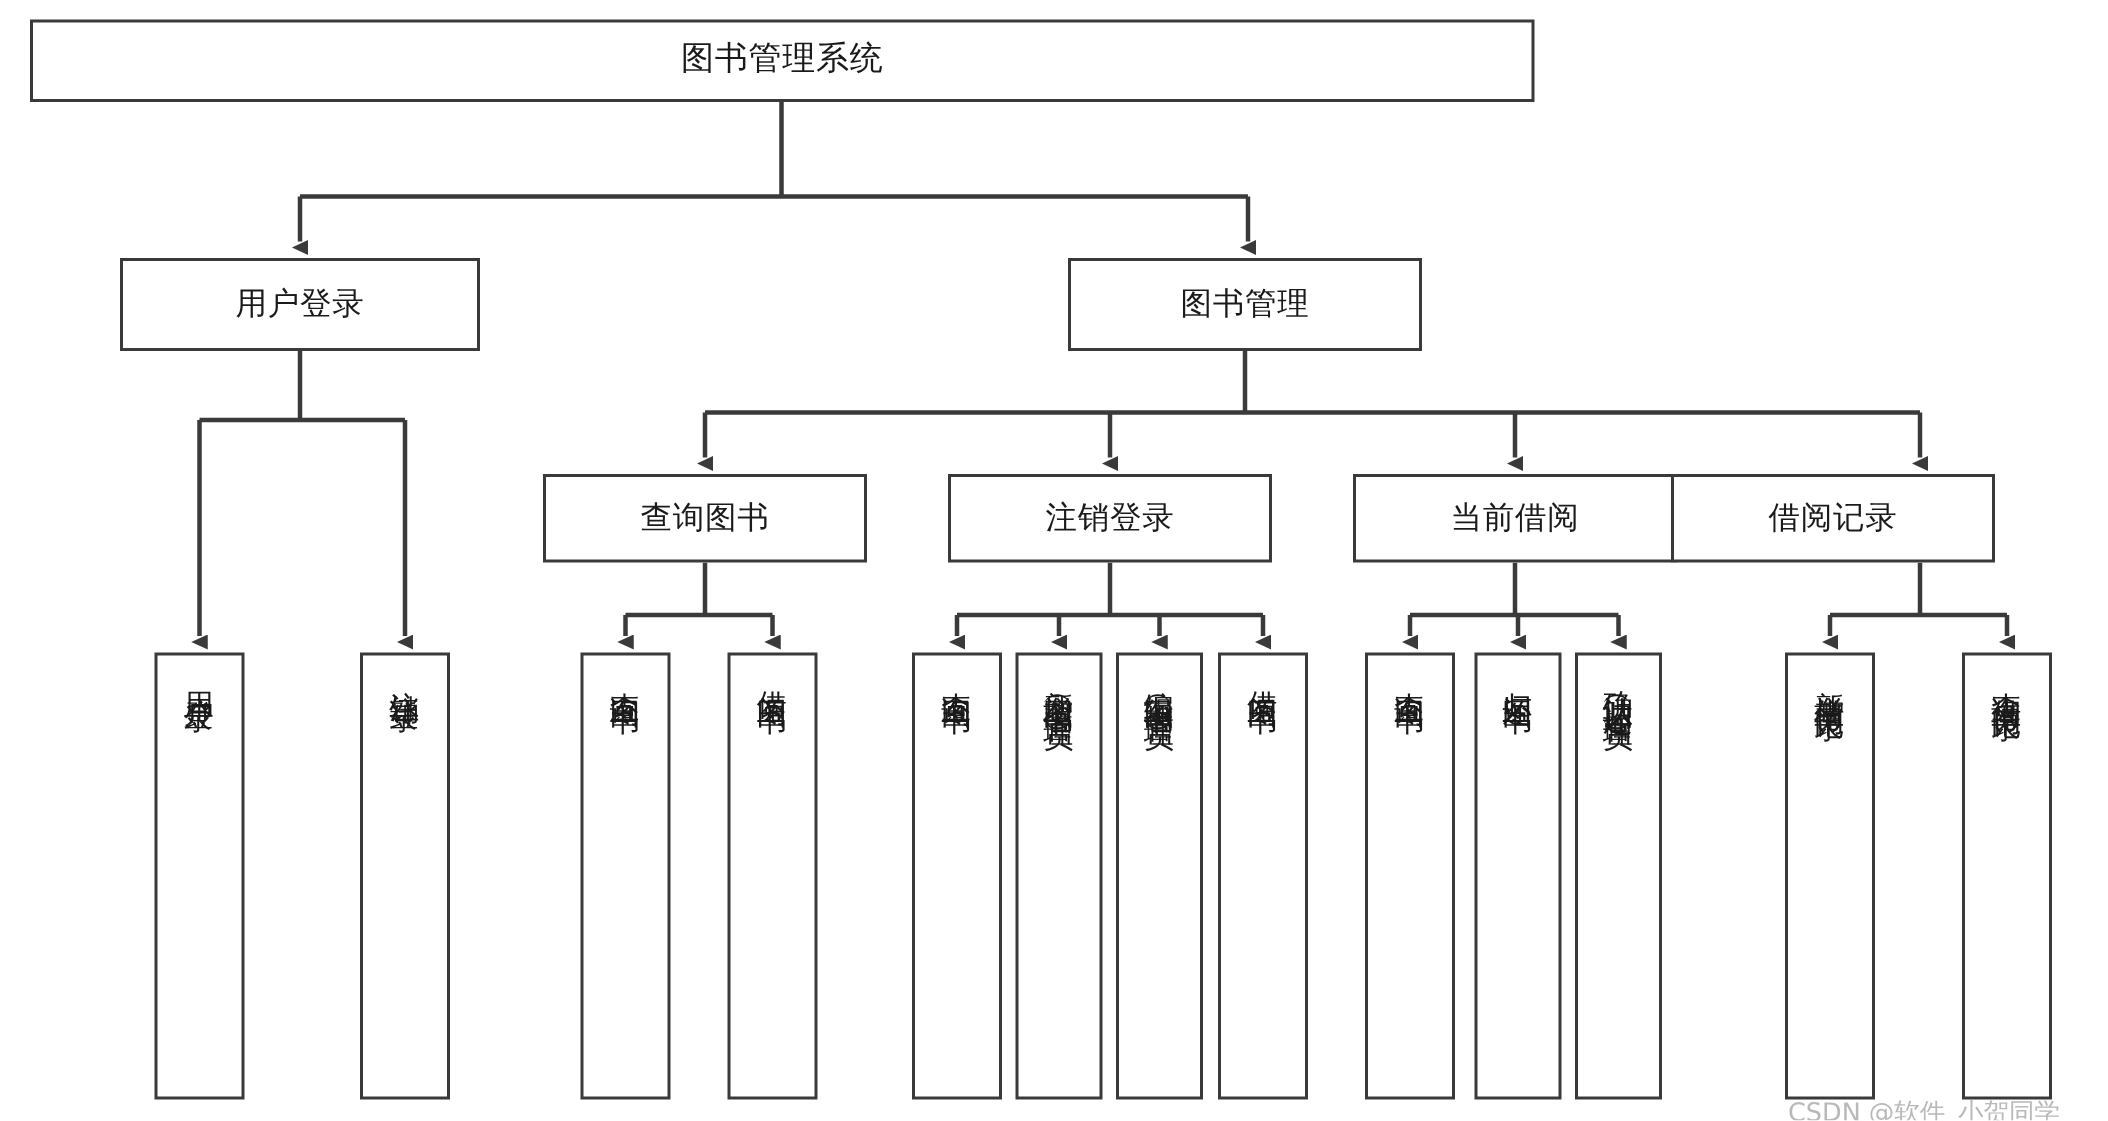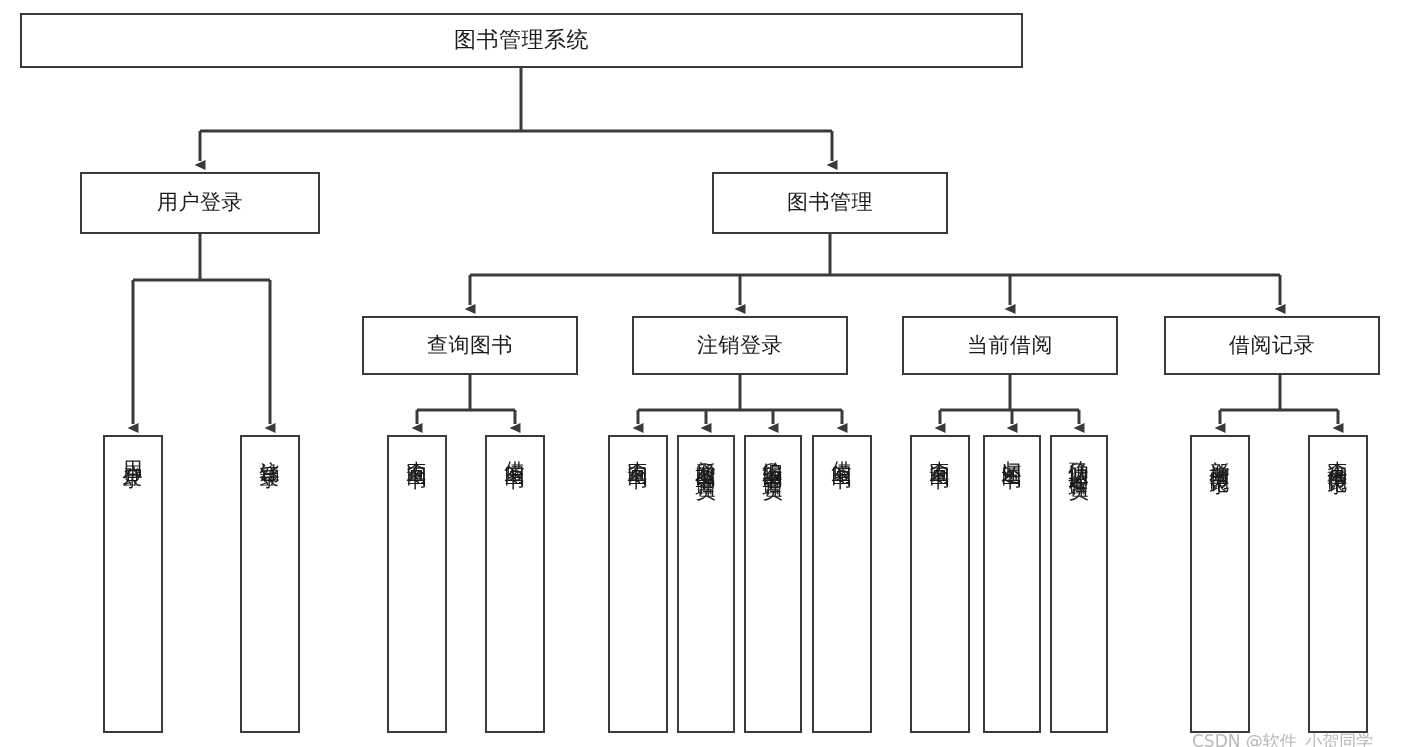--- a/index.html
+++ b/index.html
@@ -139,21 +139,21 @@
 
   <div class="node h" style="left: 362px; top: 316px; width: 216px; height: 59px; border-color: rgb(58, 58, 58); background: rgb(255, 255, 255); color: rgb(26, 26, 26);">
     <span class="label">查询图书</span>
   </div>
   <div class="node h" style="left: 632px; top: 316px; width: 216px; height: 59px; border-color: rgb(58, 58, 58); background: rgb(255, 255, 255); color: rgb(26, 26, 26);">
     <span class="label">注销登录</span>
   </div>
   <div class="node h" style="left: 902px; top: 316px; width: 216px; height: 59px; border-color: rgb(58, 58, 58); background: rgb(255, 255, 255); color: rgb(26, 26, 26); font-family: Liberation Serif, serif;">
     <span class="label">当前借阅</span>
   </div>
-  <div class="node h" style="left: 1164px; top: 316px; width: 216px; height: 59px; border-color: rgb(58, 58, 58); background: rgb(255, 255, 255); color: rgb(26, 26, 26);">
+  <div class="node h" style="left: 1114px; top: 316px; width: 216px; height: 59px; border-color: rgb(58, 58, 58); background: rgb(255, 255, 255); color: rgb(26, 26, 26);">
     <span class="label">借阅记录</span>
   </div>
 
   <div class="node v" style="left: 103px; top: 435px; width: 60px; height: 298px; border-color: rgb(58, 58, 58); background: rgb(255, 255, 255); color: rgb(26, 26, 26);">
     <span class="label">用户登录</span>
   </div>
   <div class="node v" style="left: 240px; top: 435px; width: 60px; height: 298px; border-color: rgb(58, 58, 58); background: rgb(255, 255, 255); color: rgb(26, 26, 26);">
     <span class="label">注销登录</span>
   </div>
   <div class="node v" style="left: 387px; top: 435px; width: 60px; height: 298px; border-color: rgb(58, 58, 58); background: rgb(255, 255, 255); color: rgb(26, 26, 26);">

